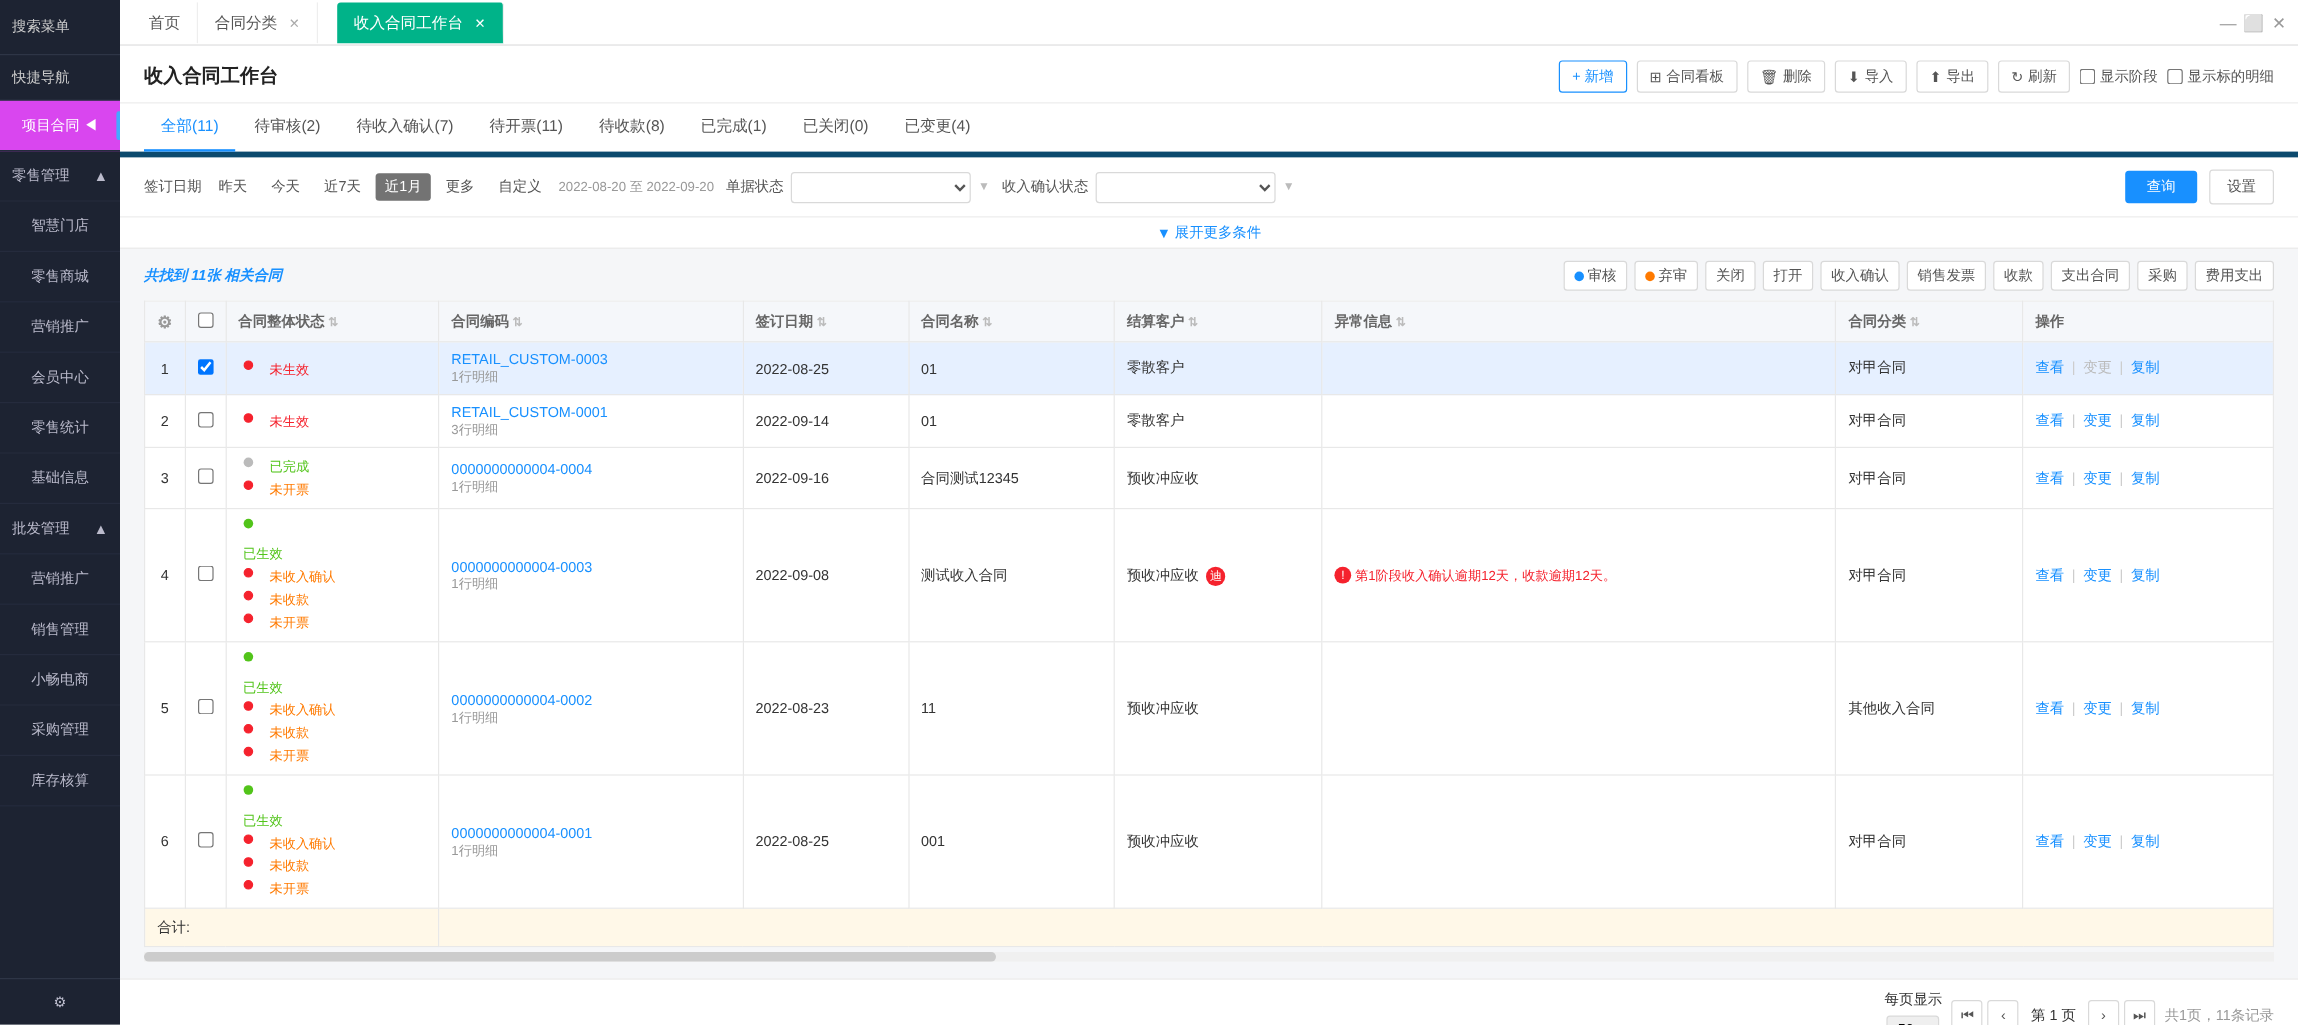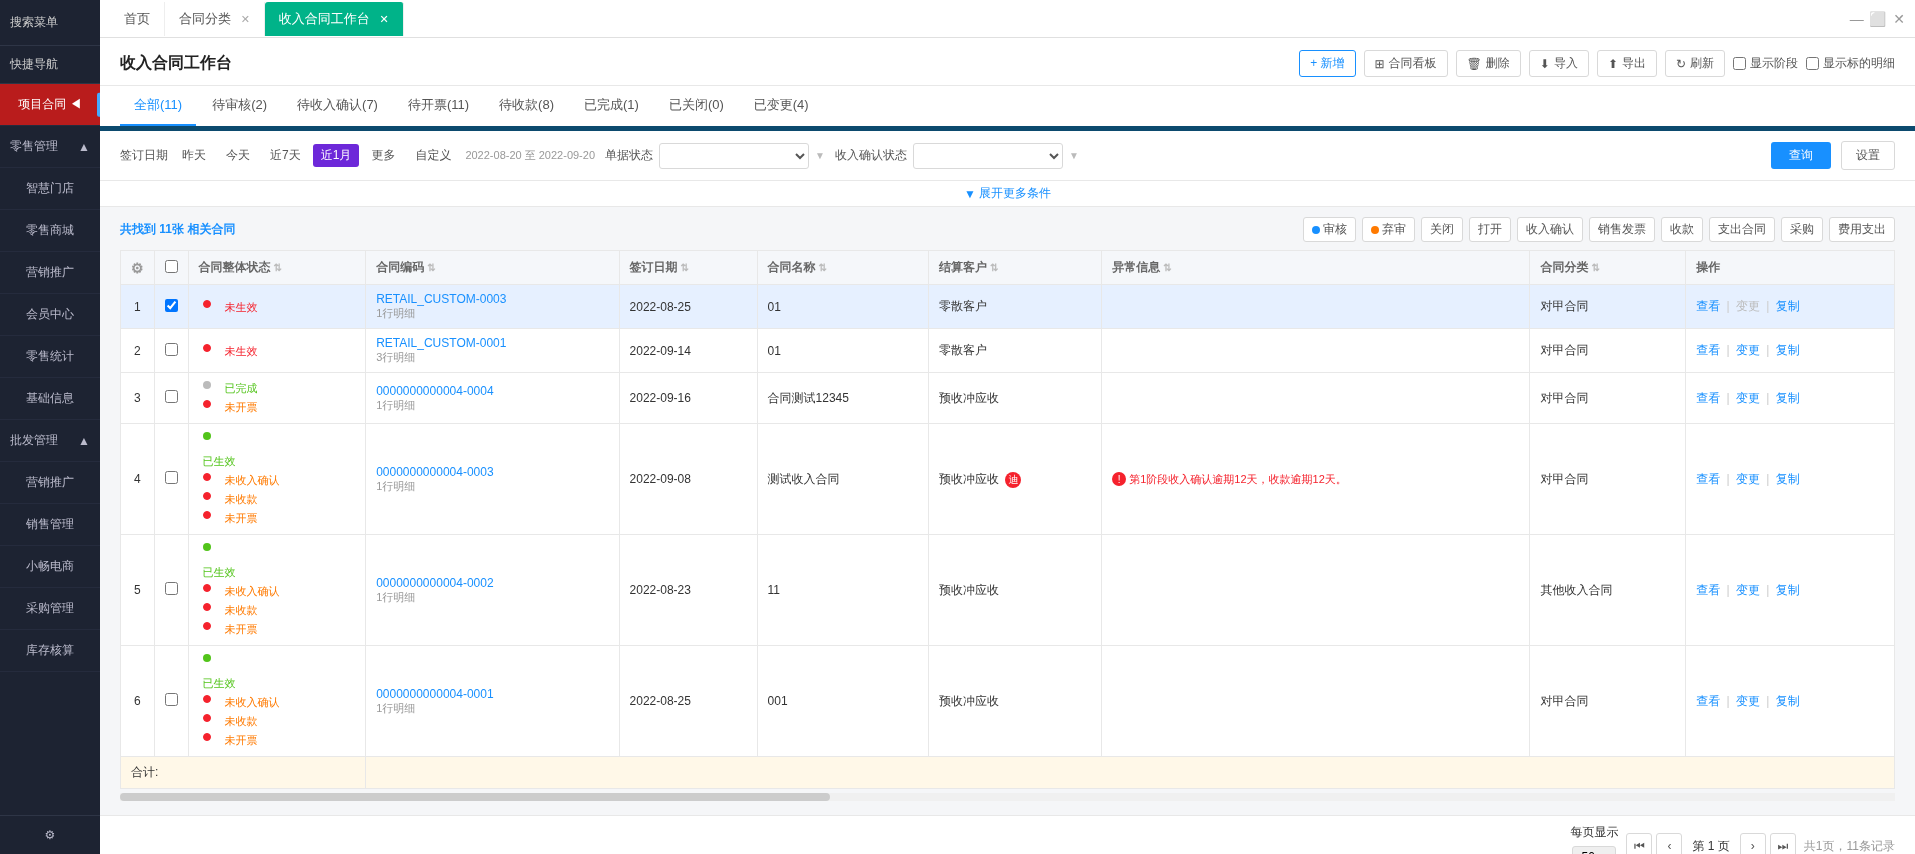--- a/index.html
+++ b/index.html
@@ -3,32 +3,32 @@
   <meta charset="utf-8">
   <style>
     * { box-sizing: border-box; margin: 0; padding: 0; }
     body { font-family: 'Microsoft YaHei', Arial, sans-serif; font-size: 12px; background: #f0f2f5; color: #333; display: flex; height: 854px; overflow: hidden; }
 
     
     .sidebar { width: 100px; background: #1d2332; display: flex; flex-direction: column; color: #aab; height: 100%; }
     .sidebar-search { padding: 14px 10px; color: #ccc; font-size: 12px; border-bottom: 1px solid #2e3546; cursor: pointer; }
     .sidebar-nav { padding: 10px; color: #ccc; font-size: 12px; border-bottom: 1px solid #2e3546; cursor: pointer; }
     .sidebar-item { padding: 12px 10px; font-size: 12px; color: #bbc; cursor: pointer; text-align: center; border-bottom: 1px solid #252b3d; }
-    .sidebar-item.active { background: #b91c1c; color: #fff; position: relative; }
+    .sidebar-item.active { background: #d946ef; color: #fff; position: relative; }
     .sidebar-item.active::after { content: ''; position: absolute; right: 0; top: 50%; transform: translateY(-50%); width: 3px; height: 60%; background: #4af; border-radius: 2px 0 0 2px; }
     .sidebar-bottom { margin-top: auto; padding: 12px 10px; text-align: center; color: #bbc; border-top: 1px solid #2e3546; cursor: pointer; }
     .sidebar-group-title { padding: 12px 10px; font-size: 12px; color: #bbc; cursor: pointer; display: flex; align-items: center; justify-content: space-between; border-bottom: 1px solid #252b3d; }
 
     
     .main { flex: 1; display: flex; flex-direction: column; overflow: hidden; }
 
     
     .tab-bar { background: #fff; display: flex; align-items: center; border-bottom: 1px solid #e0e0e0; padding: 0 10px; height: 38px; }
     .tab-item { padding: 8px 14px; font-size: 13px; color: #555; cursor: pointer; border-right: 1px solid #eee; text-align: right; }
-    .tab-item.active { background: #00b389; color: #fff; border-radius: 3px 3px 0 0; }
+    .tab-item.active { background: #00b389; color: #fff; border-radius: 3px 3px 0 0; margin-left: 16px; }
     .tab-close { margin-left: 6px; font-size: 11px; color: #aaa; }
     .tab-item.active .tab-close { color: #fff; }
     .tab-spacer { flex: 1; }
     .tab-controls { display: flex; gap: 6px; align-items: center; color: #999; font-size: 14px; }
 
     
     .page-content { flex: 1; overflow-y: auto; background: #f5f6f8; padding: 0; display: flex; flex-direction: column; }
 
     
     .page-header { background: #fff; padding: 12px 20px 8px; border-bottom: 1px solid #e8e8e8; display: flex; align-items: center; justify-content: space-between; }
@@ -42,31 +42,31 @@
     .filter-tabs { background: #fff; padding: 0 20px; border-bottom: 5px solid #0c4a6e; display: flex; align-items: center; }
     .filter-tab { padding: 10px 14px; font-size: 13px; color: #555; cursor: pointer; border-bottom: 2px solid transparent; margin-right: 2px; }
     .filter-tab.active { color: #1890ff; border-bottom: 2px solid #1890ff; }
 
     
     .search-bar { background: #fff; padding: 10px 20px; border-bottom: 1px solid #e8e8e8; display: flex; flex-wrap: wrap; align-items: center; gap: 10px; }
     .search-field { display: flex; align-items: center; gap: 6px; font-size: 12px; }
     .search-label { color: #555; white-space: nowrap; }
     .date-options { display: flex; gap: 4px; align-items: center; }
     .date-btn { padding: 3px 8px; font-size: 12px; color: #555; cursor: pointer; border: none; background: none; }
-    .date-btn.active { background: #6d28d9; color: #fff; border-radius: 3px; text-align: right; }
+    .date-btn.active { background: #737373; color: #fff; border-radius: 3px; text-align: right; }
     .date-range { font-size: 11px; color: #999; }
     .search-select { padding: 4px 8px; border: 1px solid #d9d9d9; border-radius: 3px; font-size: 12px; min-width: 150px; color: #555; background: #fff; }
     .expand-btn { color: #1890ff; cursor: pointer; font-size: 12px; display: flex; align-items: center; gap: 3px; }
     .query-btn { padding: 5px 18px; background: #1890ff; color: #fff; border: none; border-radius: 3px; font-size: 12px; cursor: pointer; margin-left: 40px; }
     .set-btn { padding: 5px 14px; background: #fff; color: #555; border: 1px solid #d9d9d9; border-radius: 3px; font-size: 12px; cursor: pointer; }
 
     
     .table-area { padding: 10px 20px; flex: 1; }
     .table-toolbar { display: flex; align-items: center; justify-content: space-between; margin-bottom: 8px; }
-    .table-info { font-size: 12px; color: #333; }
+    .table-info { font-size: 12px; color: #333; font-style: italic; }
     .table-info span { color: #1890ff; font-weight: bold; }
     .action-btns { display: flex; gap: 6px; align-items: center; flex-wrap: wrap; }
     .action-btn { padding: 3px 8px; font-size: 12px; border: 1px solid #d9d9d9; background: #fff; cursor: pointer; border-radius: 3px; color: #555; display: flex; align-items: center; gap: 3px; }
     .action-btn .dot { width: 8px; height: 8px; border-radius: 50%; display: inline-block; }
     .dot-blue { background: #1890ff; }
     .dot-orange { background: #ff7a00; }
 
     
     .data-table { width: 100%; border-collapse: collapse; background: #fff; font-size: 12px; }
     .data-table th { background: #f5f7fa; border: 1px solid #e8e8e8; padding: 8px 10px; color: #666; font-weight: 600; text-align: left; white-space: nowrap; }

